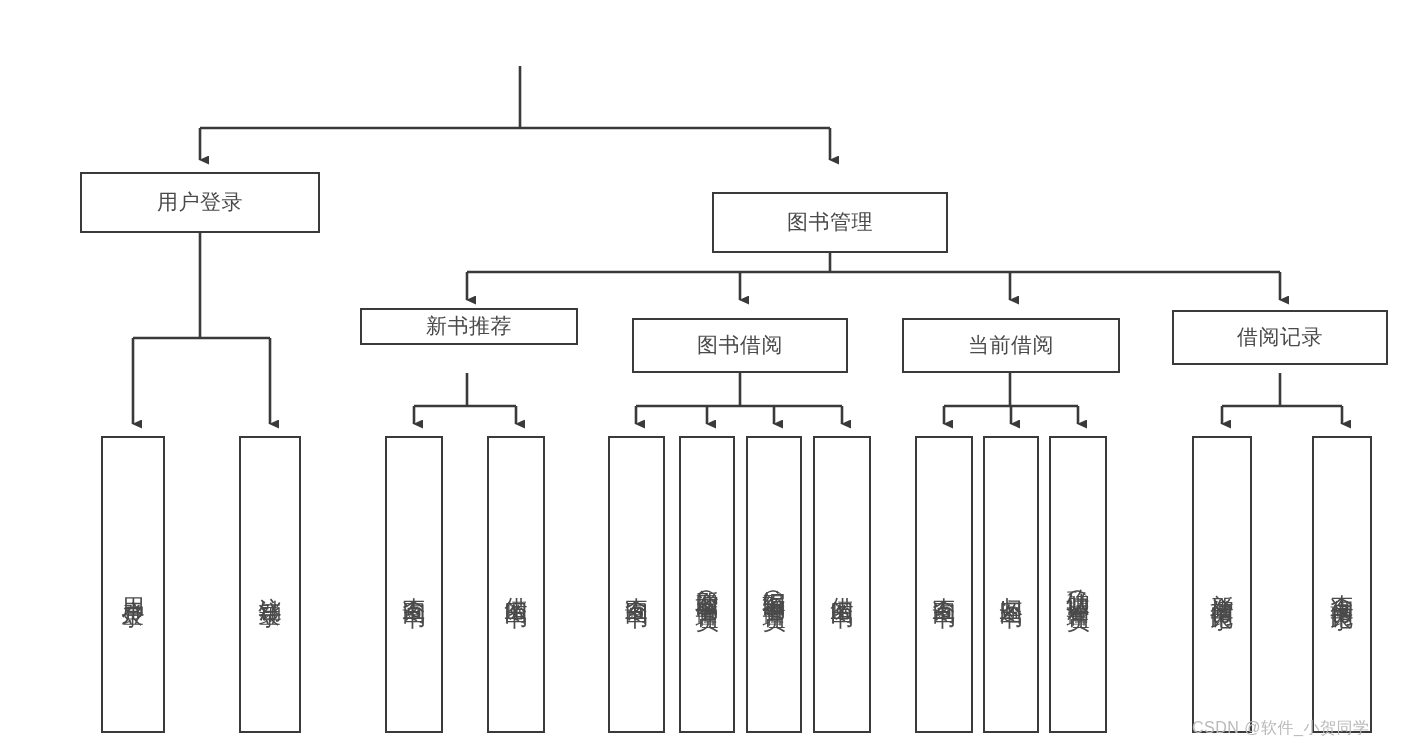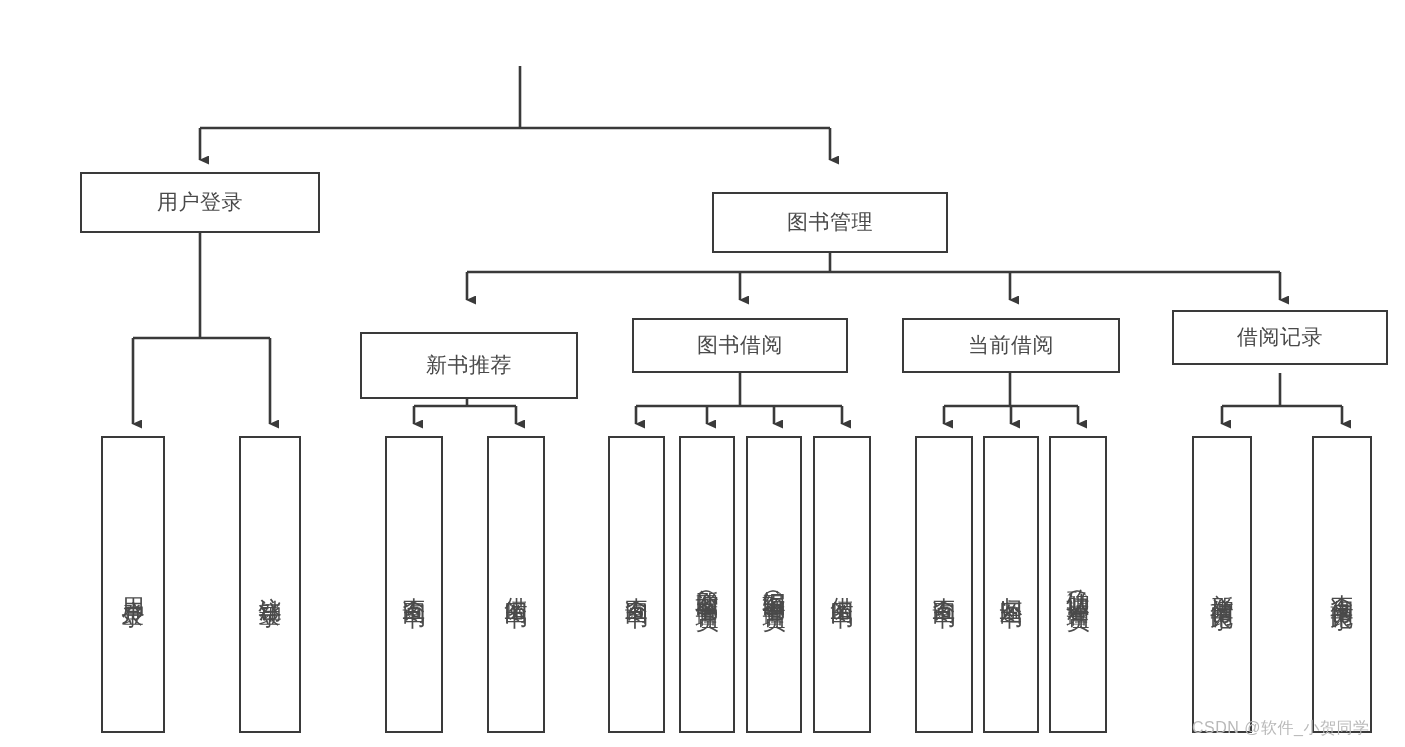--- a/index.html
+++ b/index.html
@@ -127,21 +127,21 @@
   </svg>
 
 
   <div class="node horiz" style="left:80px; top:172px; width:240px; height:61px;">
     <span class="label">用户登录</span>
   </div>
   <div class="node horiz" style="left:712px; top:172px; width:236px; height:61px;margin-top:20px;">
     <span class="label">图书管理</span>
   </div>
 
-  <div class="node horiz" style="left:360px; top:332px; width:218px; height:67px;">
+  <div class="node horiz" style="left:360px; top:308px; width:218px; height:37px;">
     <span class="label">新书推荐</span>
   </div>
   <div class="node horiz" style="left:902px; top:318px; width:218px; height:55px;">
     <span class="label">当前借阅</span>
   </div>
   <div class="node horiz" style="left:632px; top:318px; width:216px; height:55px;">
     <span class="label">图书借阅</span>
   </div>
   <div class="node horiz" style="left:1172px; top:310px; width:216px; height:55px;">
     <span class="label">借阅记录</span>

